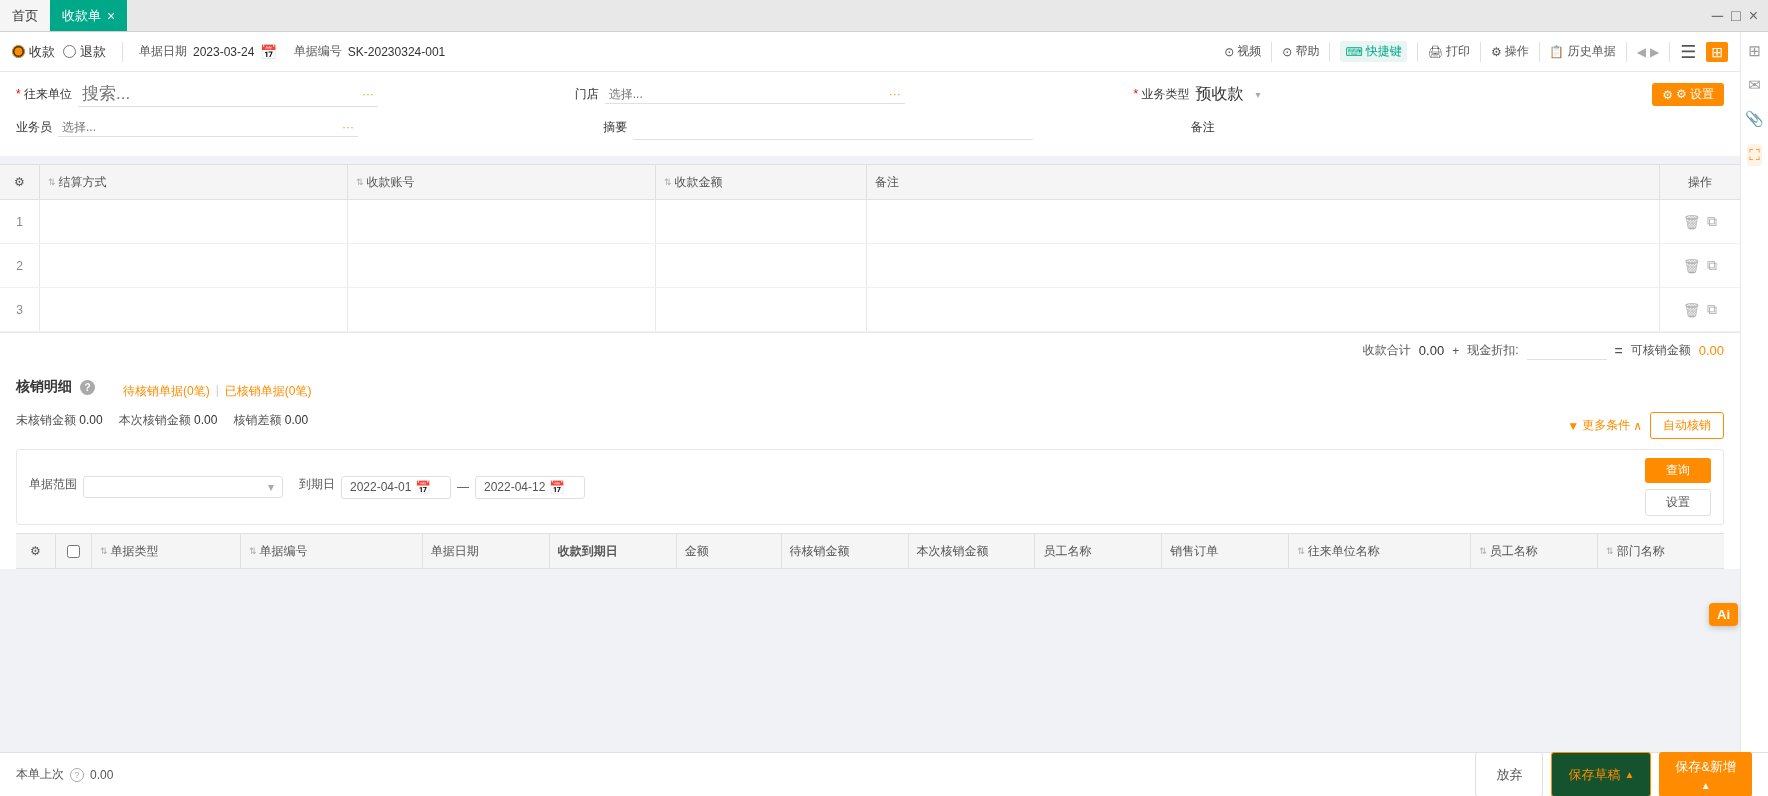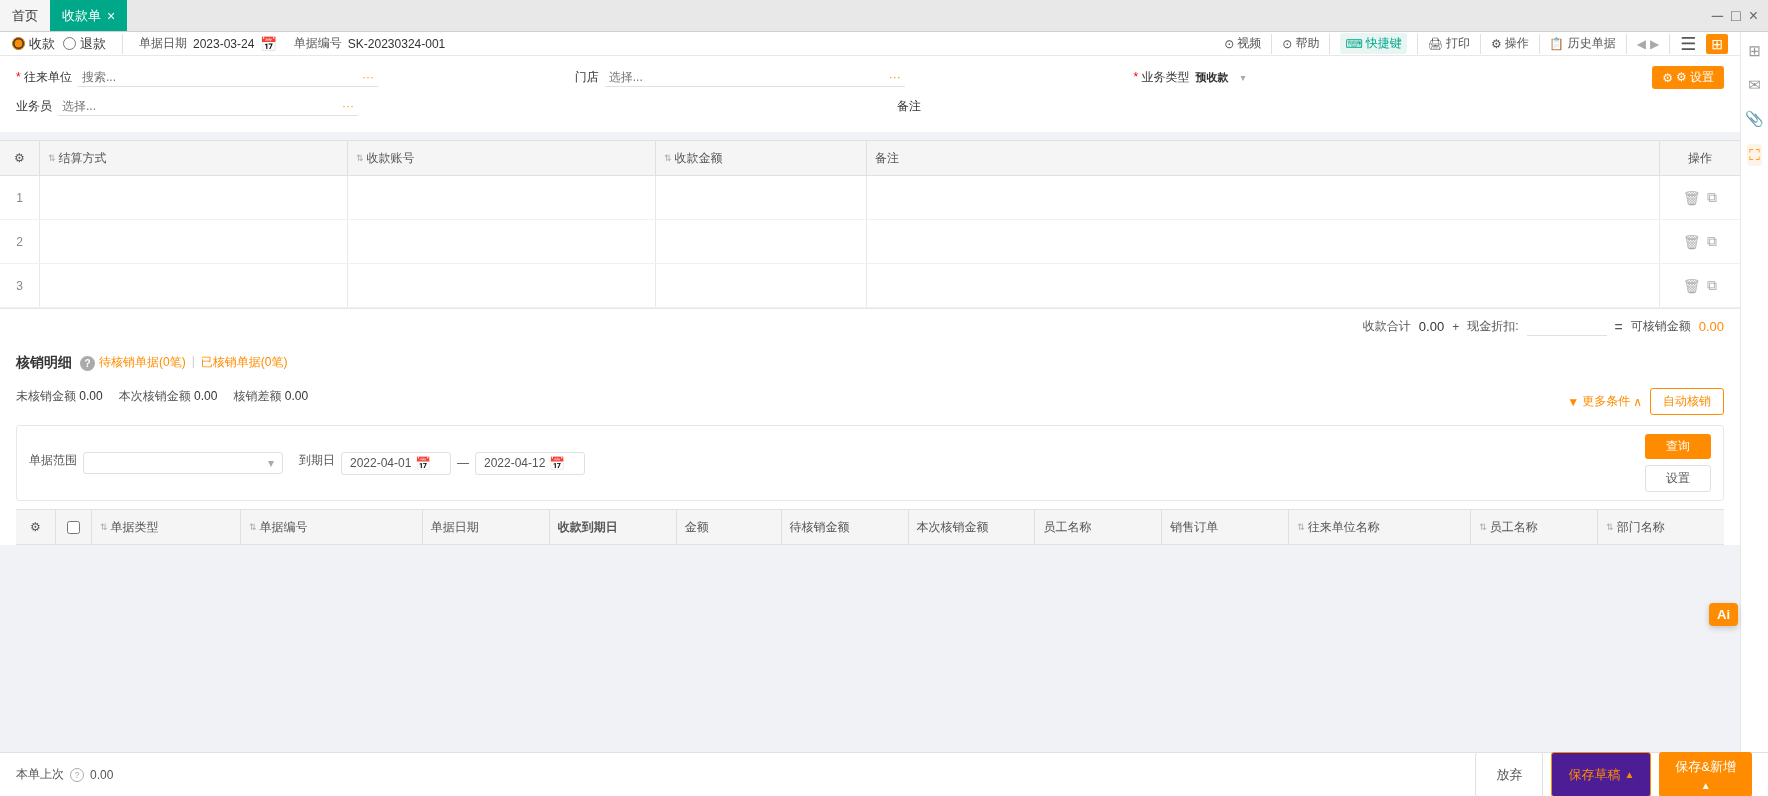--- a/index.html
+++ b/index.html
@@ -23,21 +23,21 @@
     }
     .tab-home { background: #f5f5f5; color: #333; }
     .window-controls {
       margin-left: auto; display: flex; align-items: center; gap: 8px; padding-right: 10px;
     }
     .win-btn { cursor: pointer; font-size: 16px; color: #666; }
 
     
     .toolbar {
       display: flex; align-items: center; padding: 6px 12px;
-      background: #fff; border-bottom: 1px solid #e8e8e8; gap: 16px; height: 24px;
+      background: #fff; border-bottom: 1px solid #e8e8e8; gap: 16px; height: 40px;
     }
     .toolbar-radio { display: flex; align-items: center; gap: 8px; }
     .radio-label { display: flex; align-items: center; gap: 4px; cursor: pointer; font-size: 13px; }
     .radio-label input[type=radio] { accent-color: #ff8c00; }
     .toolbar-field { display: flex; align-items: center; gap: 6px; font-size: 12px; color: #555; }
     .toolbar-field .val { color: #333; font-weight: 500; }
     .toolbar-field .cal-icon { color: #aaa; font-size: 14px; cursor: pointer; }
     .toolbar-sep { width: 1px; height: 20px; background: #e0e0e0; }
     .toolbar-right { margin-left: auto; display: flex; align-items: center; gap: 10px; }
     .toolbar-action { display: flex; align-items: center; gap: 3px; color: #555; cursor: pointer; font-size: 12px; }
@@ -56,30 +56,30 @@
     .form-field {
       display: flex; align-items: center; gap: 6px; flex: 1;
     }
     .form-field label { color: #333; white-space: nowrap; font-size: 12px; }
     .form-field label.required::before { content: '* '; color: #f00; }
     .form-field .input-wrap {
       flex: 1; border: none; border-bottom: 1px solid #e0e0e0; display: flex; align-items: center;
       padding: 2px 4px; min-width: 120px; max-width: 280px;
     }
     .form-field .input-wrap input {
-      border: none; outline: none; flex: 1; font-size: 12px; color: #737373;
+      border: none; outline: none; flex: 1; font-size: 17px; color: #737373;
       background: transparent;
     }
     .form-field .dots { color: #ff8c00; cursor: pointer; margin-left: 4px; }
     .form-select {
       flex: 1; border: none; border-bottom: 1px solid #e0e0e0; display: flex; align-items: flex-end;
       padding: 2px 4px; min-width: 120px; max-width: 280px;
     }
     .form-select input { border: none; outline: none; flex: 1; font-size: 12px; color: #aaa; background: transparent; }
-    .biz-type-val { color: #333; font-size: 11px; font-weight: 700; }
+    .biz-type-val { color: #333; font-size: 16px; font-weight: 400; }
     .chevron-down { color: #aaa; font-size: 10px; margin-left: 6px; cursor: pointer; }
 
     
     .table-area { background: #fff; }
     .table-header {
       display: flex; align-items: center; background: #f5f5f5;
       border-top: 1px solid #e0e0e0; border-bottom: 1px solid #e0e0e0;
       height: 36px;
     }
     .th { padding: 0 8px; font-size: 12px; color: #555; display: flex; align-items: center; gap: 3px; border-right: 1px solid #e0e0e0; height: 100%; }
@@ -181,21 +181,21 @@
     .footer-bar {
       position: fixed; bottom: 0; left: 0; right: 0;
       background: #fff; border-top: 1px solid #e0e0e0;
       display: flex; align-items: center; padding: 8px 16px; gap: 10px; height: 44px;
     }
     .footer-bar-left { display: flex; align-items: center; gap: 6px; font-size: 12px; color: #555; }
     .footer-bar-left .info-circle { display: inline-flex; align-items: center; justify-content: center; width: 14px; height: 14px; border-radius: 50%; border: 1px solid #aaa; color: #aaa; font-size: 9px; cursor: pointer; }
     .footer-bar-right { margin-left: auto; display: flex; gap: 8px; }
     .btn-abandon { background: #fff; border: 1px solid #e0e0e0; color: #555; border-radius: 3px; padding: 6px 20px; cursor: pointer; font-size: 13px; }
     .btn-draft {
-      background: #4c1d95; border: 1px solid #ff8c00; color: #ff8c00;
+      background: #14532d; border: 1px solid #ff8c00; color: #ff8c00;
       border-radius: 3px; padding: 6px 16px; cursor: pointer; font-size: 13px;
       display: flex; align-items: center; gap: 4px;
     }
     .btn-save {
       background: #ff8c00; border: none; color: #fff;
       border-radius: 3px; padding: 6px 16px; cursor: pointer; font-size: 13px;
       display: flex; align-items: center; gap: 4px; flex-direction: column;
     }
     .btn-arr { font-size: 10px; }
 
@@ -332,20 +332,26 @@
     <div class="form-row">
 
       <div class="form-field" style="flex:2;">
         <label>业务员</label>
         <div class="form-select" style="max-width:300px;">
           <input type="text" placeholder="选择..." style="">
           <span class="dots">···</span>
         </div>
       </div>
 
+      <div class="form-field" style="flex:2;margin-left:40px;">
+        <label>摘要</label>
+        <div class="input-wrap" style="max-width:400px;">
+          <input type="text" style="">
+        </div>
+      </div>
 
       <div class="form-field" style="flex:2;margin-left:40px;">
         <label>备注</label>
       </div>
     </div>
   </div>
 
   <div class="table-area">
     <div class="table-header">
       <div class="th th-gear">⚙</div>
@@ -411,21 +417,21 @@
       <span class="footer-label">+</span>
       <span class="footer-label">现金折扣:</span>
       <input class="footer-input" type="text" style="">
       <span class="eq-sign">=</span>
       <span class="footer-label">可核销金额</span>
       <span class="footer-orange">0.00</span>
     </div>
   </div>
 
   <div class="section">
-    <div style="display:flex;align-items:flex-start;gap:4px;margin-bottom:8px;">
+    <div style="display:flex;align-items:center;gap:28px;margin-bottom:8px;">
       <div class="section-title">
         <span>核销明细</span>
         <span class="info-icon">?</span>
       </div>
       <div class="tab-links">
         <span class="tab-link">待核销单据(0笔)</span>
         <span class="tab-link-sep">|</span>
         <span class="tab-link">已核销单据(0笔)</span>
       </div>
     </div>

